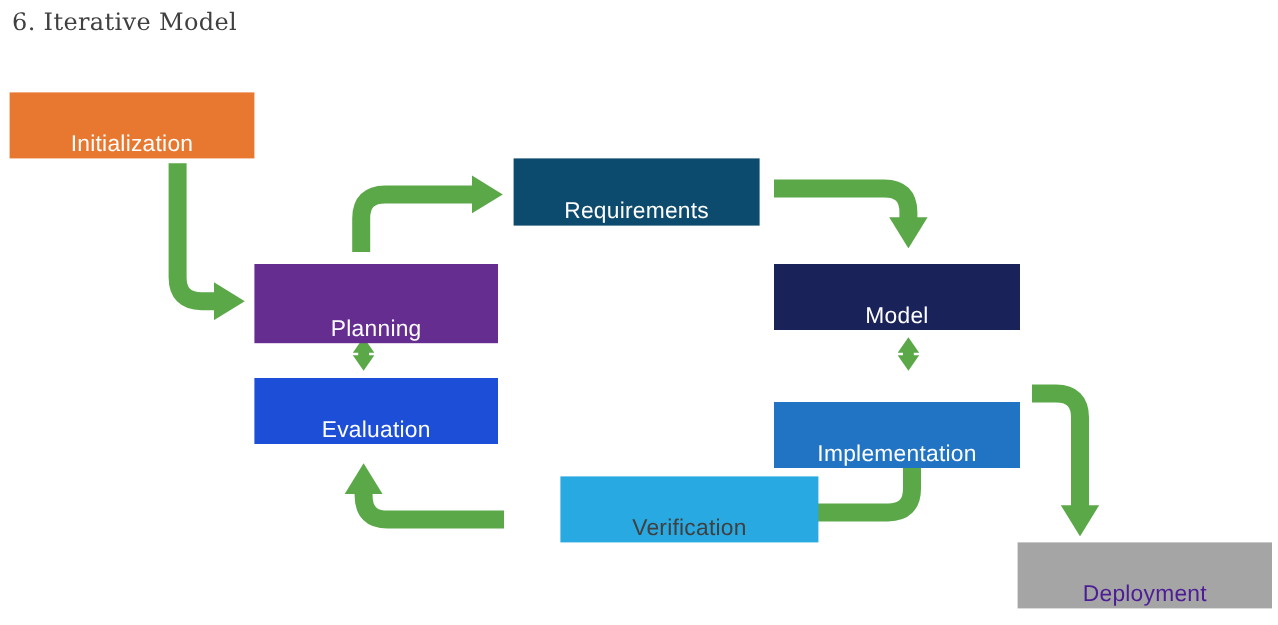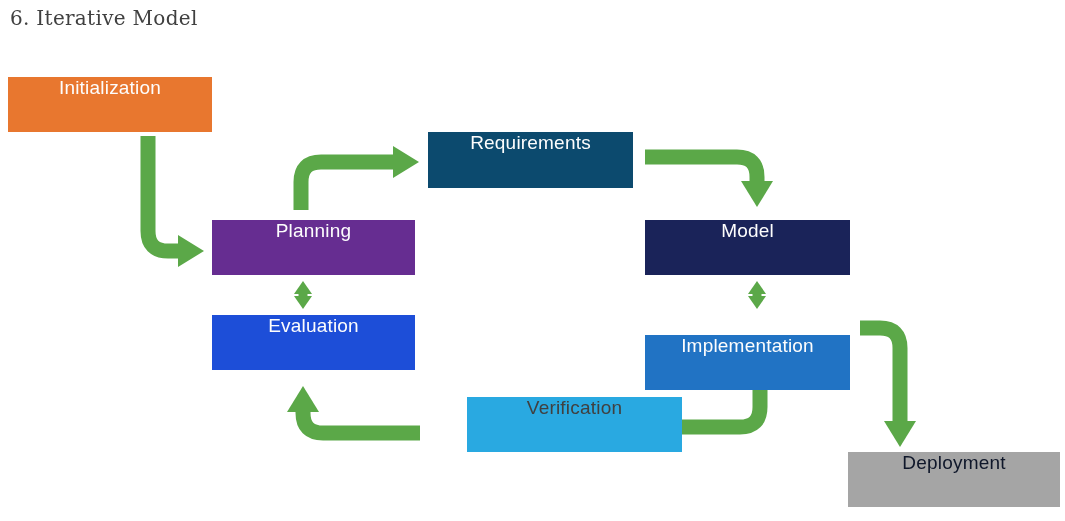--- a/index.html
+++ b/index.html
@@ -24,21 +24,21 @@
   }
   .edges-svg {
     position: absolute;
     left: 0; top: 0;
     width: 1065px;
     height: 521px;
   }
   .node {
     position: absolute;
     display: flex;
-    align-items: flex-start;
+    align-items: flex-end;
     justify-content: center;
     font-size: 19px;
     font-weight: 400;
     letter-spacing: 0.2px;
   }
   .node span { color: inherit; }
 </style>
 </head>
 <body>
 
@@ -64,32 +64,32 @@
       <path d="M860,328 H880 Q900,328 900,348 V422" fill="none" stroke="#5BA848" stroke-width="15" marker-end="url(#ah-b)"></path>
     </svg>
 
   <div id="nodes">
       <div class="node" style="left: 8px; top: 77px; width: 204px; height: 55px; background: rgb(232, 119, 47); color: rgb(253, 253, 253);">
         <span>Initialization</span>
       </div>
       <div class="node" style="left: 428px; top: 132px; width: 205px; height: 56px; background: #0c4a6e; color: rgb(253, 253, 253);">
         <span>Requirements</span>
       </div>
-      <div class="node" style="left: 212px; top: 220px; width: 203px; height: 55px; background: rgb(102, 45, 145); color: rgb(253, 253, 253);">
+      <div class="node" style="left: 212px; top: 220px; width: 203px; height: 66px; background: rgb(102, 45, 145); color: rgb(253, 253, 253);">
         <span>Planning</span>
       </div>
       <div class="node" style="left: 645px; top: 220px; width: 205px; height: 55px; background: rgb(26, 35, 89); color: rgb(253, 253, 253);">
         <span>Model</span>
       </div>
       <div class="node" style="left: 212px; top: 315px; width: 203px; height: 55px; background: #1d4ed8; color: rgb(253, 253, 253);">
         <span>Evaluation</span>
       </div>
       <div class="node" style="left: 645px; top: 315px; width: 205px; height: 55px; background: rgb(33, 115, 196); color: rgb(253, 253, 253); margin-top: 20px;">
         <span>Implementation</span>
       </div>
       <div class="node" style="left: 428px; top: 397px; width: 215px; height: 55px; background: rgb(41, 169, 225); color: #404040; margin-left: 39px;">
         <span>Verification</span>
       </div>
-      <div class="node" style="left: 848px; top: 452px; width: 212px; height: 55px; background: rgb(165, 165, 165); color: #0f172a;">
+      <div class="node" style="left: 848px; top: 452px; width: 212px; height: 55px; background: rgb(165, 165, 165); color: #4c1d95;">
         <span>Deployment</span>
       </div>
     </div>
 </div>
 
 </body></html>

